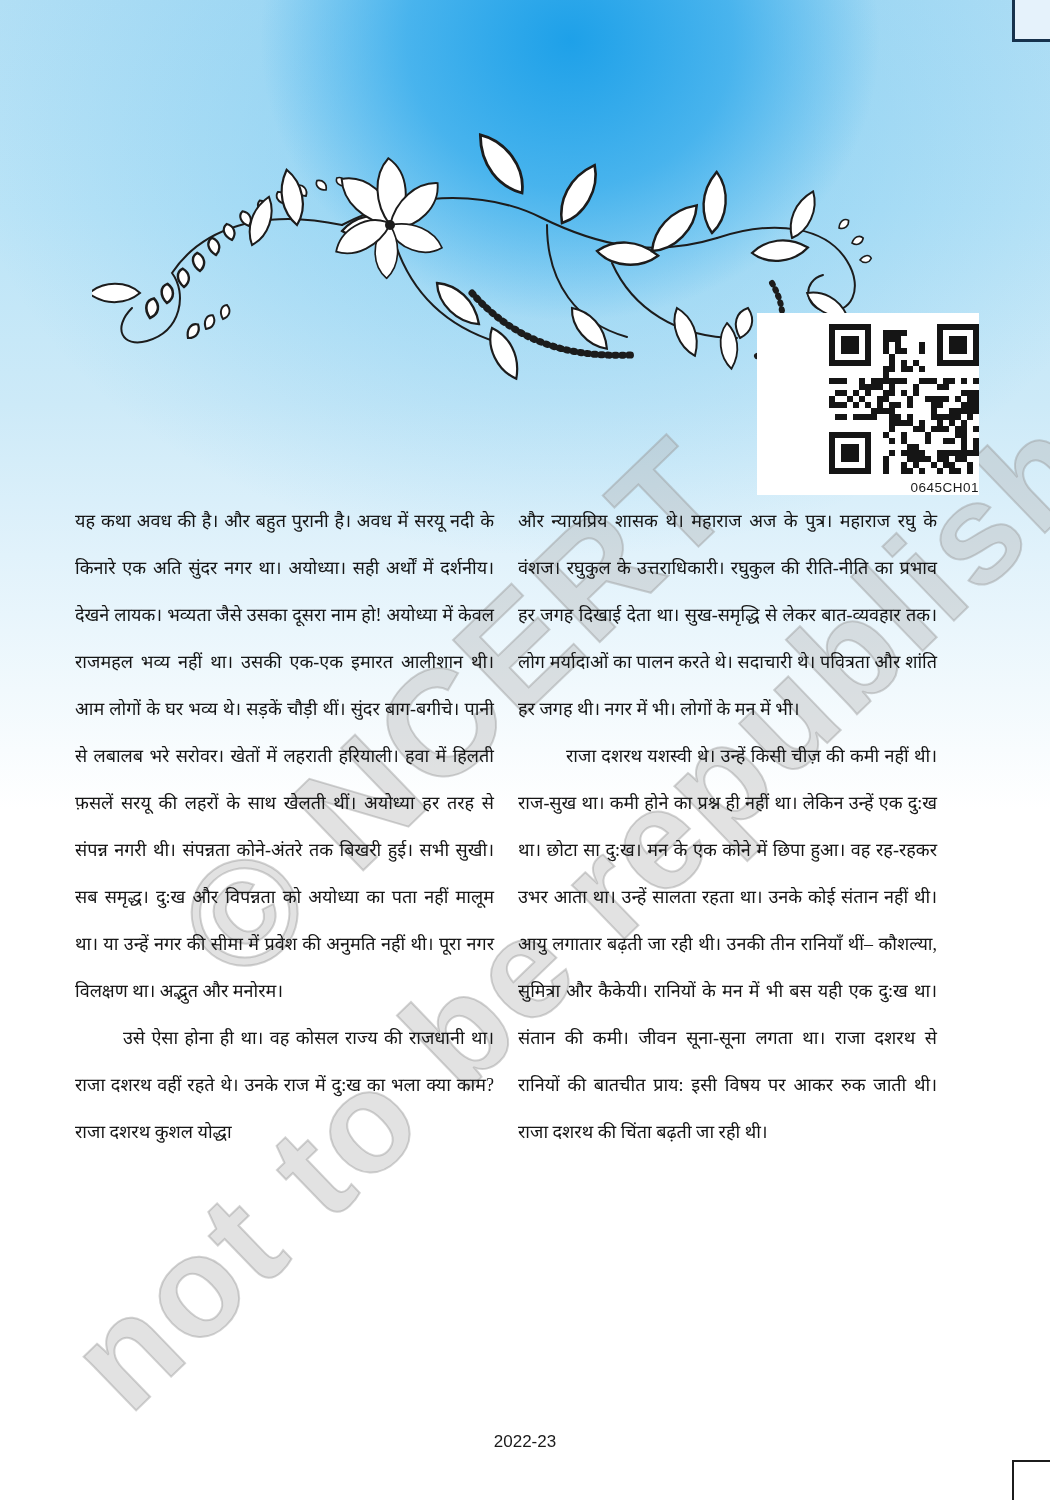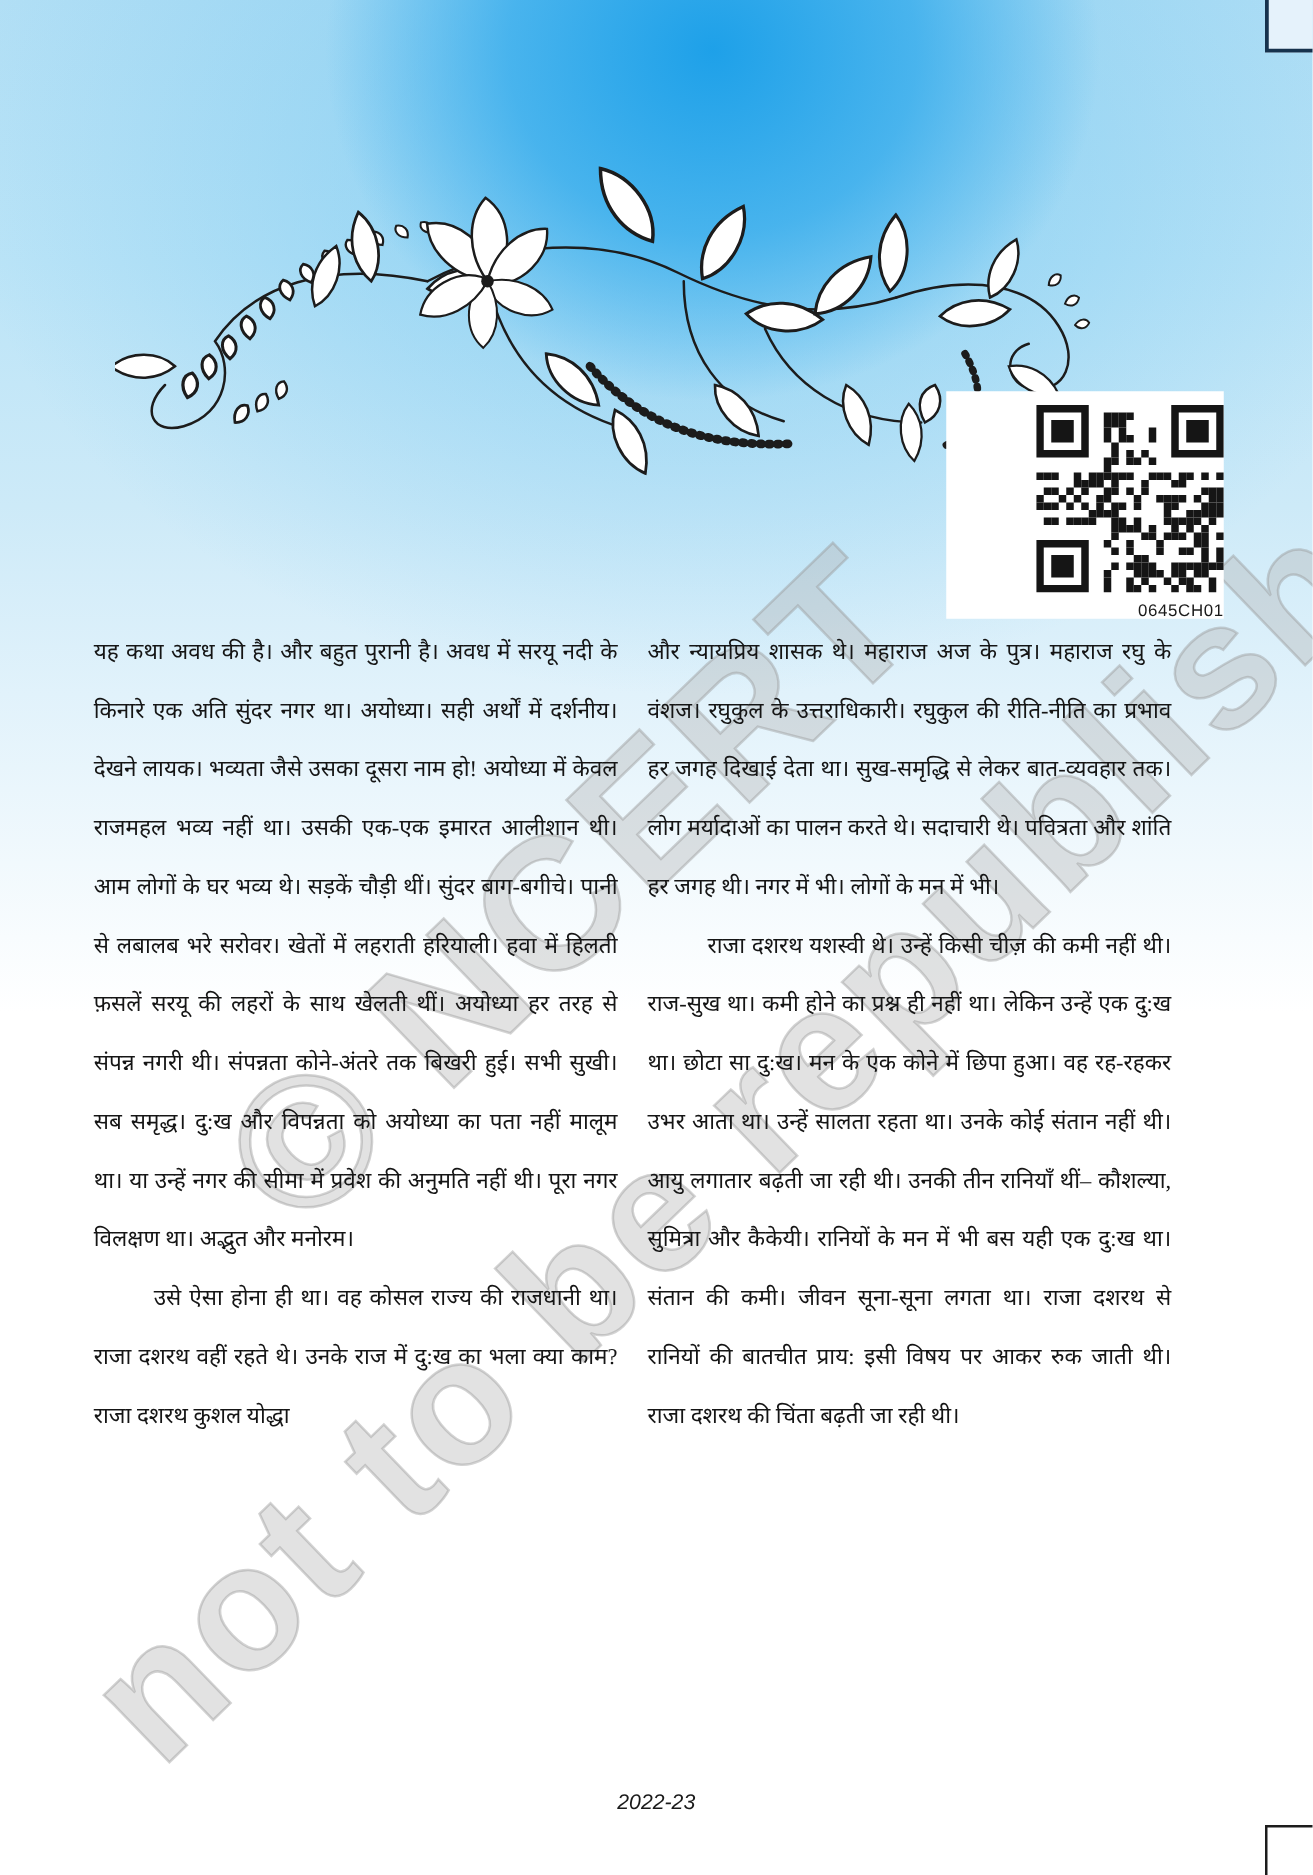--- a/index.html
+++ b/index.html
@@ -65,21 +65,21 @@
     font-size:18px;line-height:47px;
     text-align:justify;color:#151515;
   }
   .col p.indent{text-indent:48px;}
 
   
   .footer{
     position:absolute;left:0;top:1432px;width:100%;z-index:2;
     text-align:center;
     font-family:"Liberation Sans","DejaVu Sans",sans-serif;
-    font-size:17px;color:#1a1a1a;font-style:italic;
+    font-size:17px;color:#1a1a1a;
   }
 
   
   .corner-box-tr{
     position:absolute;left:1012px;top:-24px;width:70px;height:60px;
     border:3px solid #16324d;background:#e5f2fb;z-index:3;
   }
   .corner-box-br{
     position:absolute;left:1012px;top:1460px;width:70px;height:70px;
     border:2.5px solid #1c1c1c;background:#ffffff;z-index:3;

